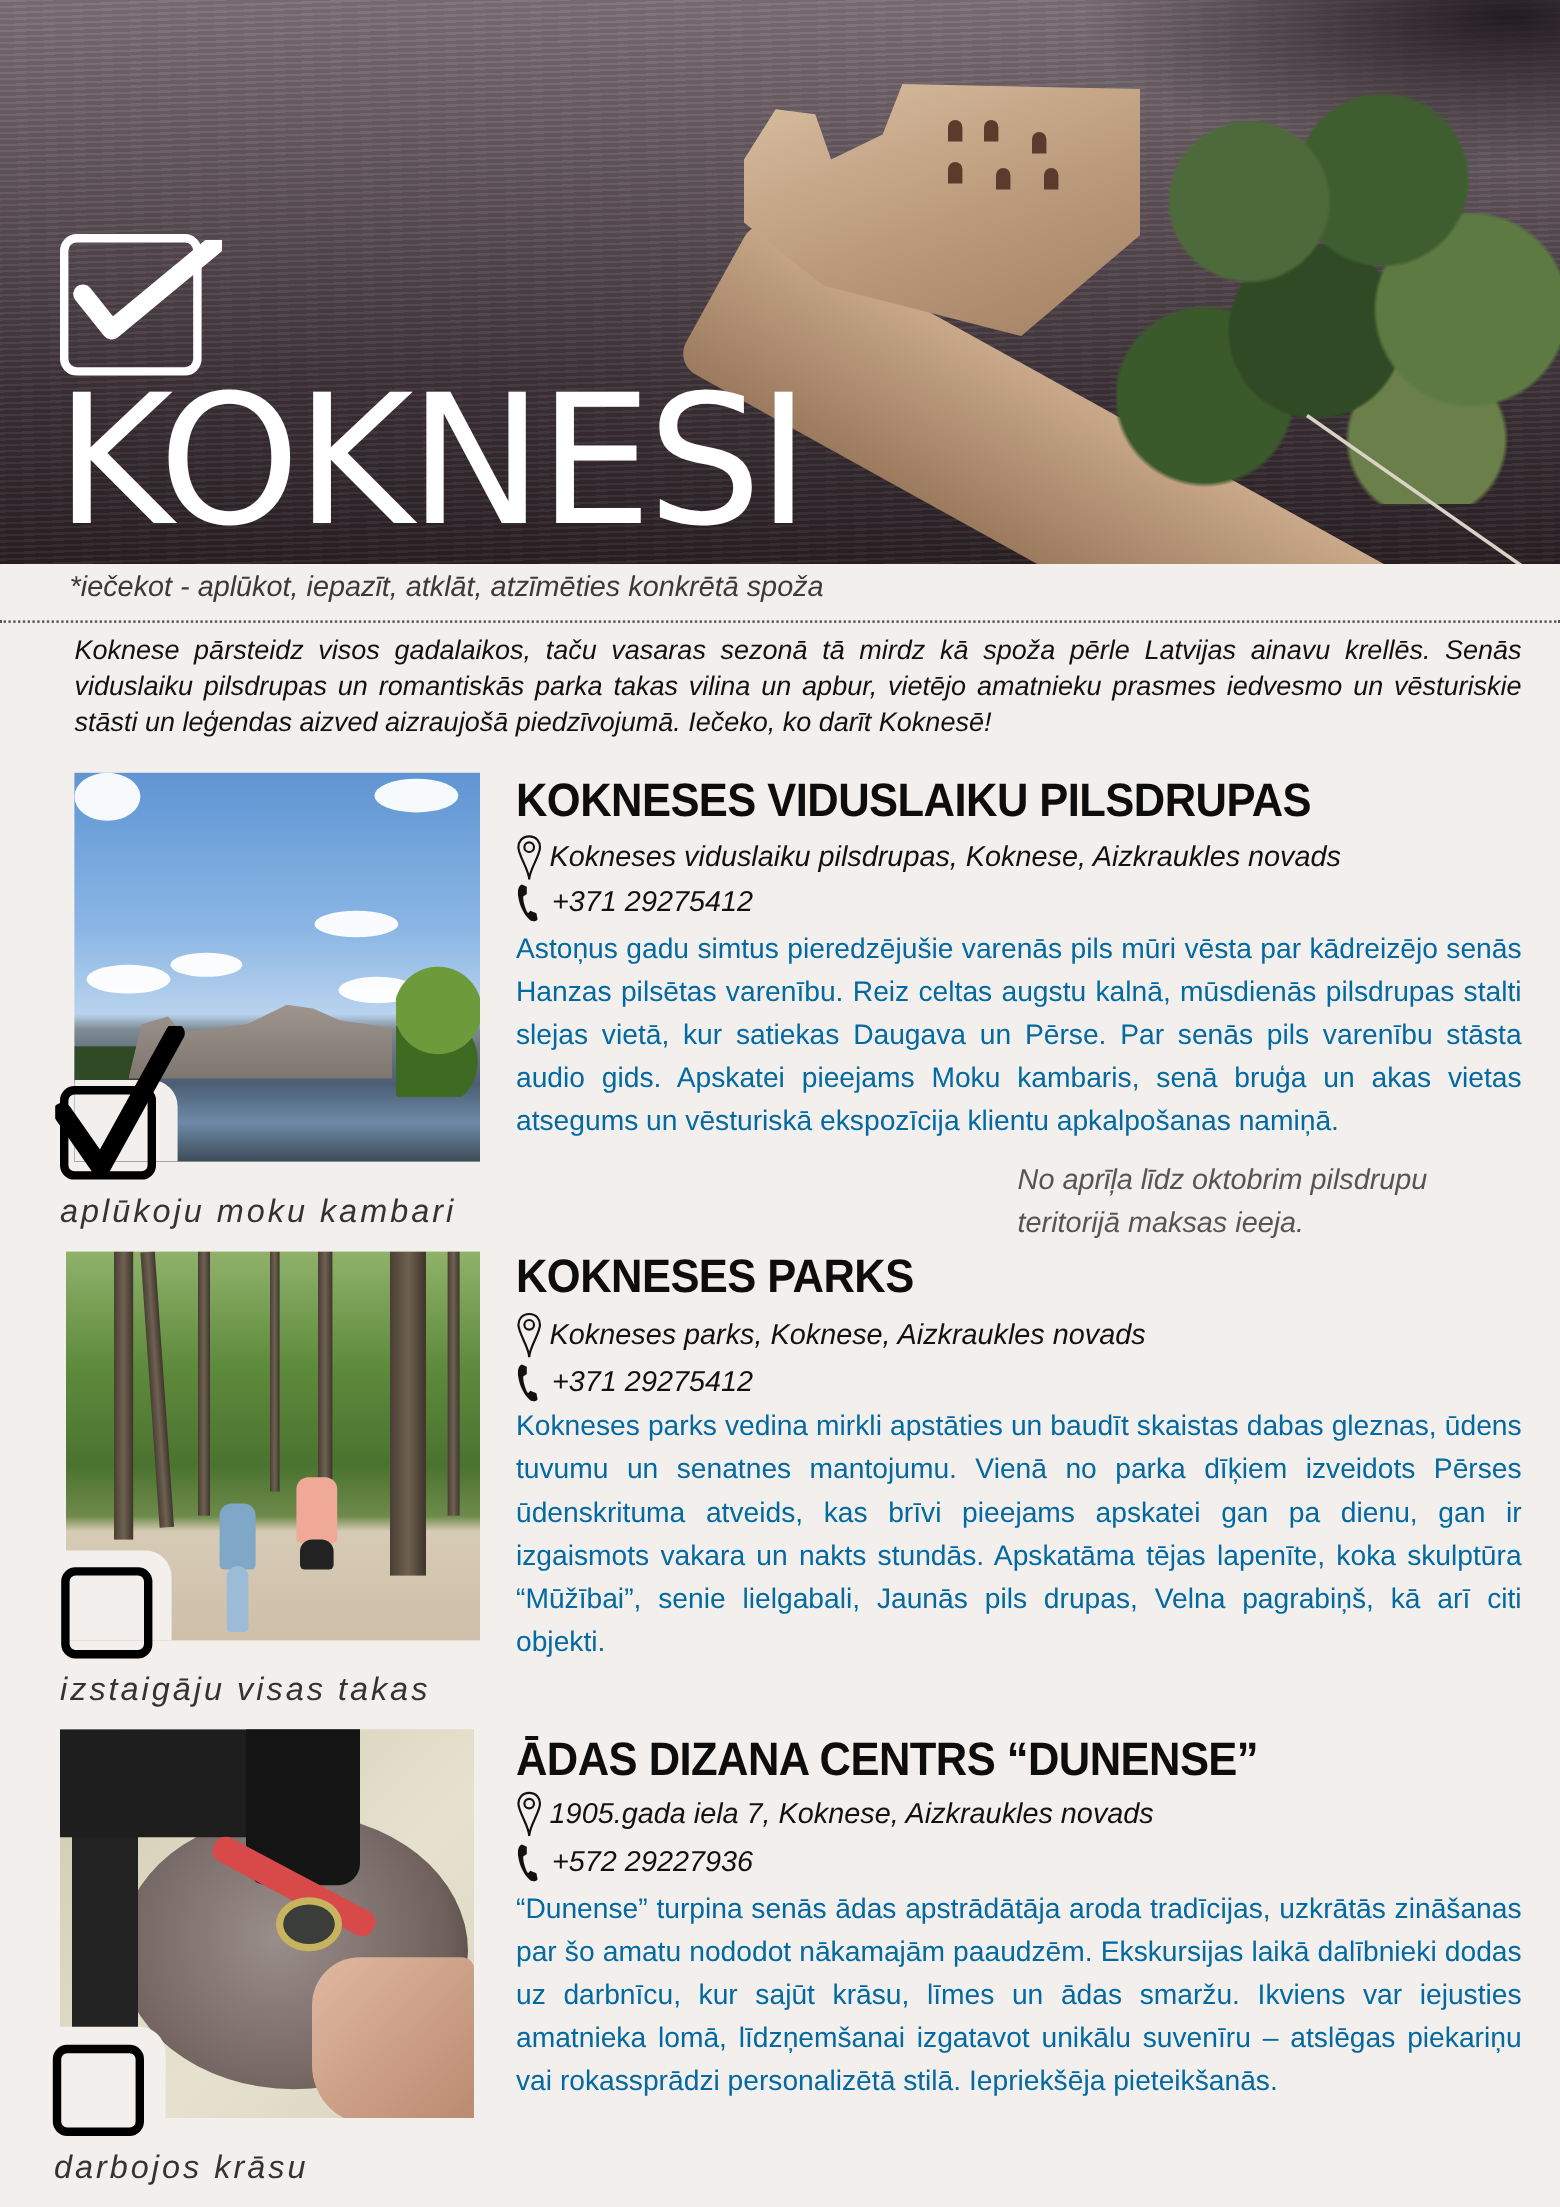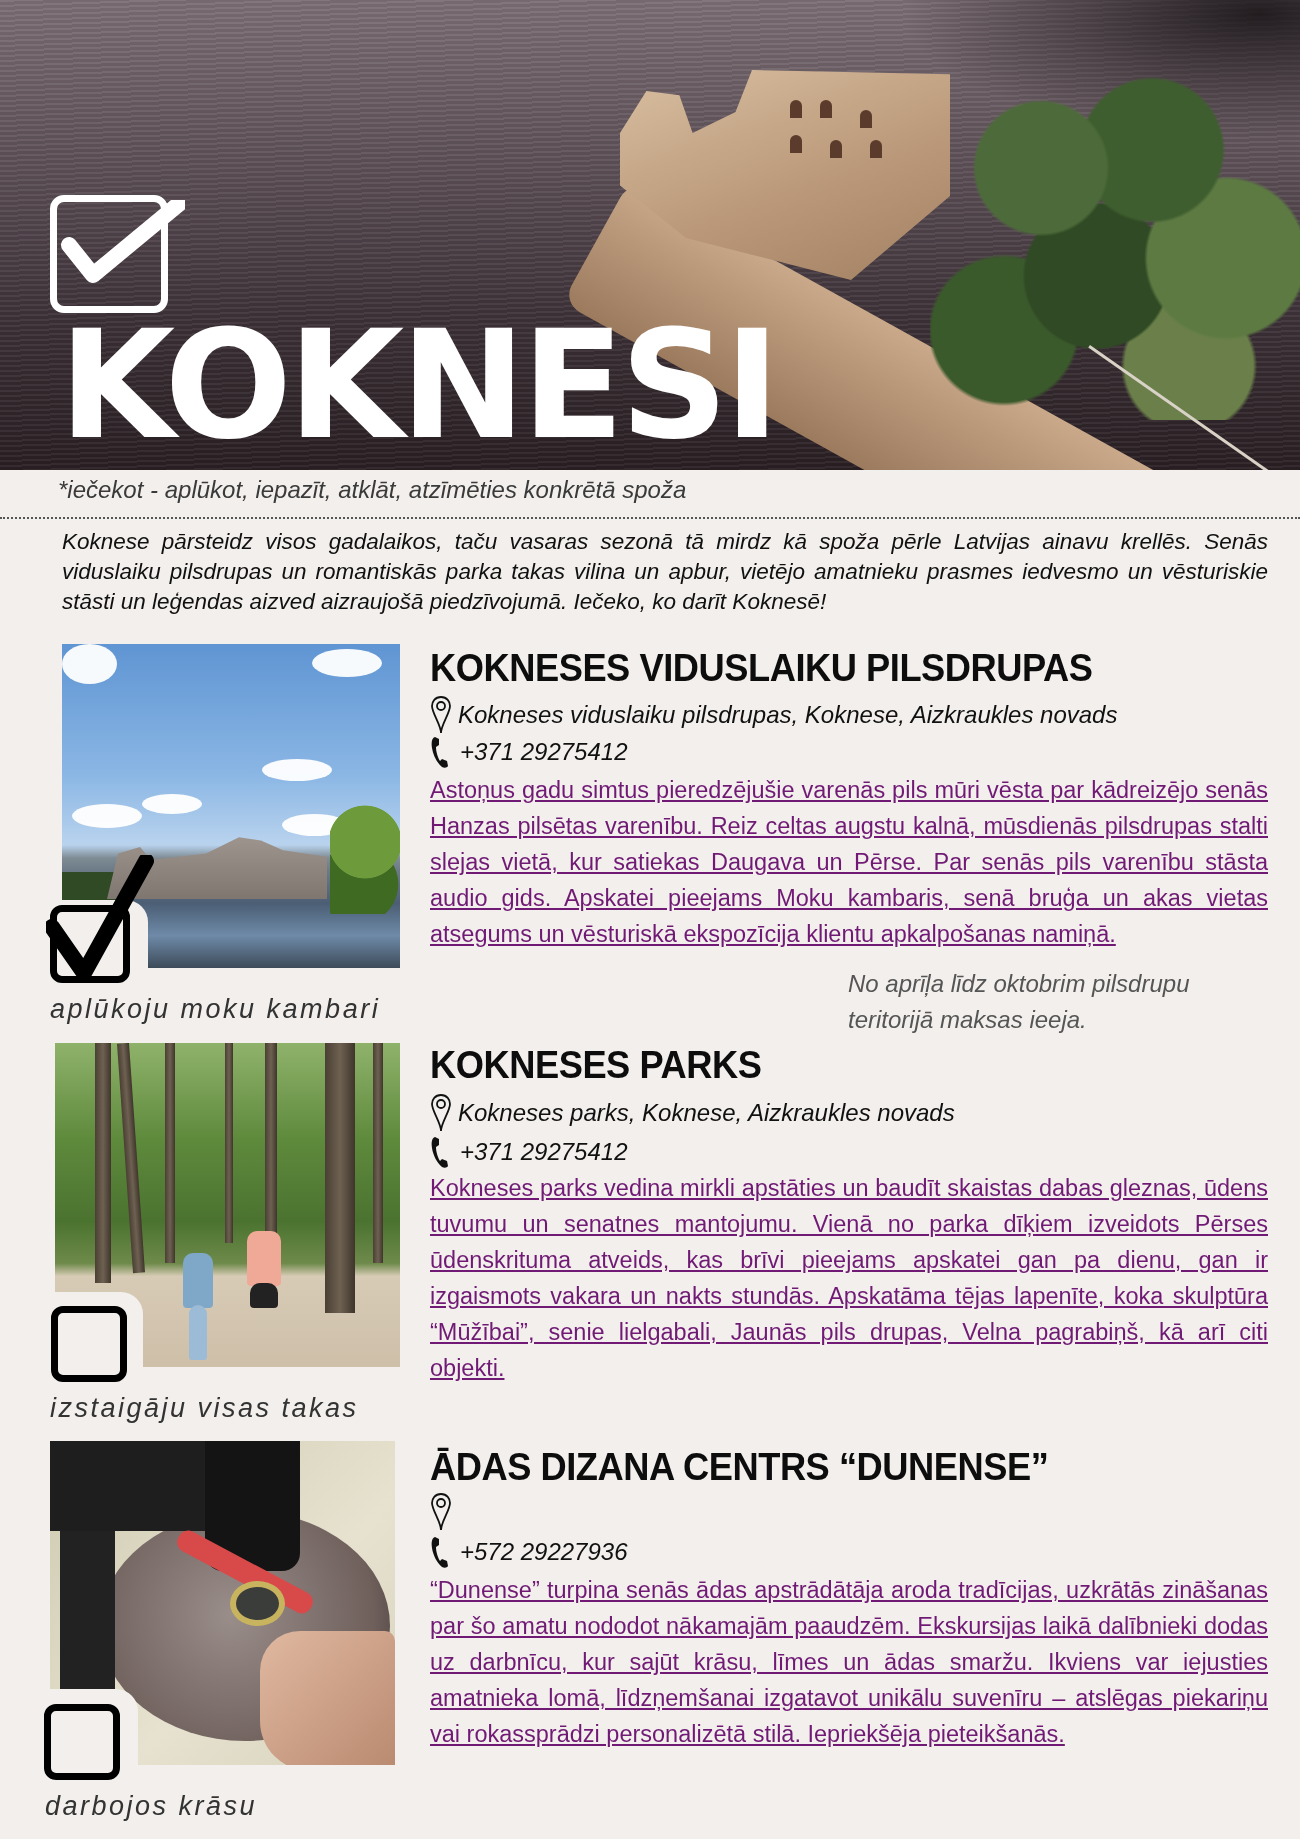--- a/index.html
+++ b/index.html
@@ -30,42 +30,42 @@
                 radial-gradient(circle at 20% 75%, #3b5a2c 0 18%, transparent 19%),
                 radial-gradient(circle at 70% 85%, #6a7f49 0 16%, transparent 17%); }
   .rail { position: absolute; left: 490px; top: 285px; width: 220px; height: 3px; background: #d9d2c7;
     transform: rotate(35deg); transform-origin: 0 0; }
 
   .logo-box { position: absolute; left: 50px; top: 195px; width: 118px; height: 118px;
     border: 7px solid #fff; border-radius: 14px; }
   .logo-check { position: absolute; left: 55px; top: 200px; width: 130px; height: 100px; }
   .logo-word { position: absolute; left: 152px; top: 206px; font-family: "DejaVu Sans", sans-serif;
     font-weight: bold; font-style: italic; font-size: 96px; color: #fff; letter-spacing: -2px; line-height: 1; }
-  .logo-title { position: absolute; left: 59px; top: 310px; font-family: "DejaVu Sans", sans-serif;
-    font-weight: bold; font-size: 150px; color: #fff; letter-spacing: -4px; line-height: 1; }
+  .logo-title { position: absolute; left: 46px; top: 310px; font-family: "DejaVu Sans", sans-serif;
+    font-weight: normal; font-size: 150px; color: #fff; letter-spacing: -4px; line-height: 1; }
 
   
   .subtitle { position: absolute; left: 58px; top: 476px; font-size: 24px; font-style: italic; color: #3a3a3a; }
   .divider { position: absolute; left: 0; top: 517px; width: 1300px; border-top: 2px dotted #555; }
   .intro { position: absolute; left: 62px; top: 527px; width: 1206px; font-size: 22.5px; font-style: italic;
     line-height: 30px; text-align: justify; text-align-last: left; color: #111; }
 
   
   .photo { position: absolute; overflow: hidden; }
   .photo .notch { position: absolute; left: 0; bottom: 0; background: #f2efec; border-top-right-radius: 22px; }
   .checkbox { position: absolute; border: 7px solid #000; border-radius: 12px; background: transparent; }
   .check-mark { position: absolute; }
   .caption { position: absolute; font-size: 27px; font-style: italic; color: #333; letter-spacing: 2.5px; text-align: left; }
 
   .sec-title { position: absolute; left: 430px; font-family: "Liberation Sans", sans-serif; font-weight: bold;
     font-size: 39px; letter-spacing: -0.5px; color: #0d0d0d; line-height: 1; transform: scaleX(0.93); transform-origin: 0 0; }
   .meta-row { position: absolute; left: 430px; display: flex; align-items: center; font-size: 24px; font-style: italic; color: #111; }
   .meta-row svg { flex: 0 0 auto; margin-right: 6px; }
   .body-text { position: absolute; left: 430px; width: 838px; font-size: 23.5px; line-height: 36px;
-    text-align: justify; color: #701a75; text-decoration: underline; }
+    text-align: justify; color: #0369a1; }
   .body-text.last-left { text-align-last: left; }
   .note { position: absolute; right: 32px; width: 420px; text-align: left; font-size: 24px; font-style: italic;
     color: #555; line-height: 36px; }
 
   
   .ph1 { left: 62px; top: 644px; width: 338px; height: 324px;
     background: linear-gradient(180deg, #5f95d3 0%, #8ab6e4 40%, #b9d3ee 62%, #7f8c95 66%, #6b7a86 70%, #4b5e74 80%, #6e8aa8 90%, #3d4b59 100%); }
   .ph1 .cloud { position: absolute; background: #fff; border-radius: 50%; opacity: 0.95; }
   .ph1 .ruins { position: absolute; left: 45px; top: 190px; width: 220px; height: 65px; background: linear-gradient(180deg, #a09690, #7f7670);
     clip-path: polygon(0 100%, 5% 30%, 15% 20%, 20% 40%, 45% 30%, 60% 5%, 70% 10%, 80% 25%, 100% 35%, 100% 100%); }
@@ -202,20 +202,21 @@
 </div>
 <div class="checkbox" style="left:44px;top:1704px;width:76px;height:76px"></div>
 <div class="caption" style="left:45px;top:1791px;width:360px">darbojos krāsu</div>
 
 <div class="sec-title" style="top:1447px">ĀDAS DIZANA CENTRS “DUNENSE”</div>
 <div class="meta-row" style="top:1492px">
   <svg width="22" height="40" viewBox="0 0 22 40">
       <path d="M11 2 C5 2 2 6.5 2 11 C2 18 11 30 11 38 C11 30 20 18 20 11 C20 6.5 17 2 11 2 Z" fill="none" stroke="#111" stroke-width="1.8"></path>
       <circle cx="11" cy="11" r="4" fill="none" stroke="#111" stroke-width="1.8"></circle>
     </svg>
+  <span>1905.gada iela 7, Koknese, Aizkraukles novads</span>
 </div>
 <div class="meta-row" style="top:1535px">
   <svg width="24" height="34" viewBox="0 0 24 34">
       <path d="M5 2 C2 3 1 7 2 13 C3 20 7 28 12 32 C14 33 17 33 18 31 L17 26 L12 24 L10 26 C8 23 6 17 6 12 L9 10 L9 4 Z" fill="#111"></path>
     </svg>
   <span>+572 29227936</span>
 </div>
 <p class="body-text last-left" style="top:1572px">“Dunense” turpina senās ādas apstrādātāja aroda tradīcijas, uzkrātās zināšanas par šo amatu nododot nākamajām paaudzēm. Ekskursijas laikā dalībnieki dodas uz darbnīcu,  kur sajūt krāsu, līmes un ādas smaržu. Ikviens var iejusties amatnieka lomā, līdzņemšanai izgatavot unikālu suvenīru – atslēgas piekariņu vai rokassprādzi personalizētā stilā. Iepriekšēja pieteikšanās.</p>
 
 </body></html>

